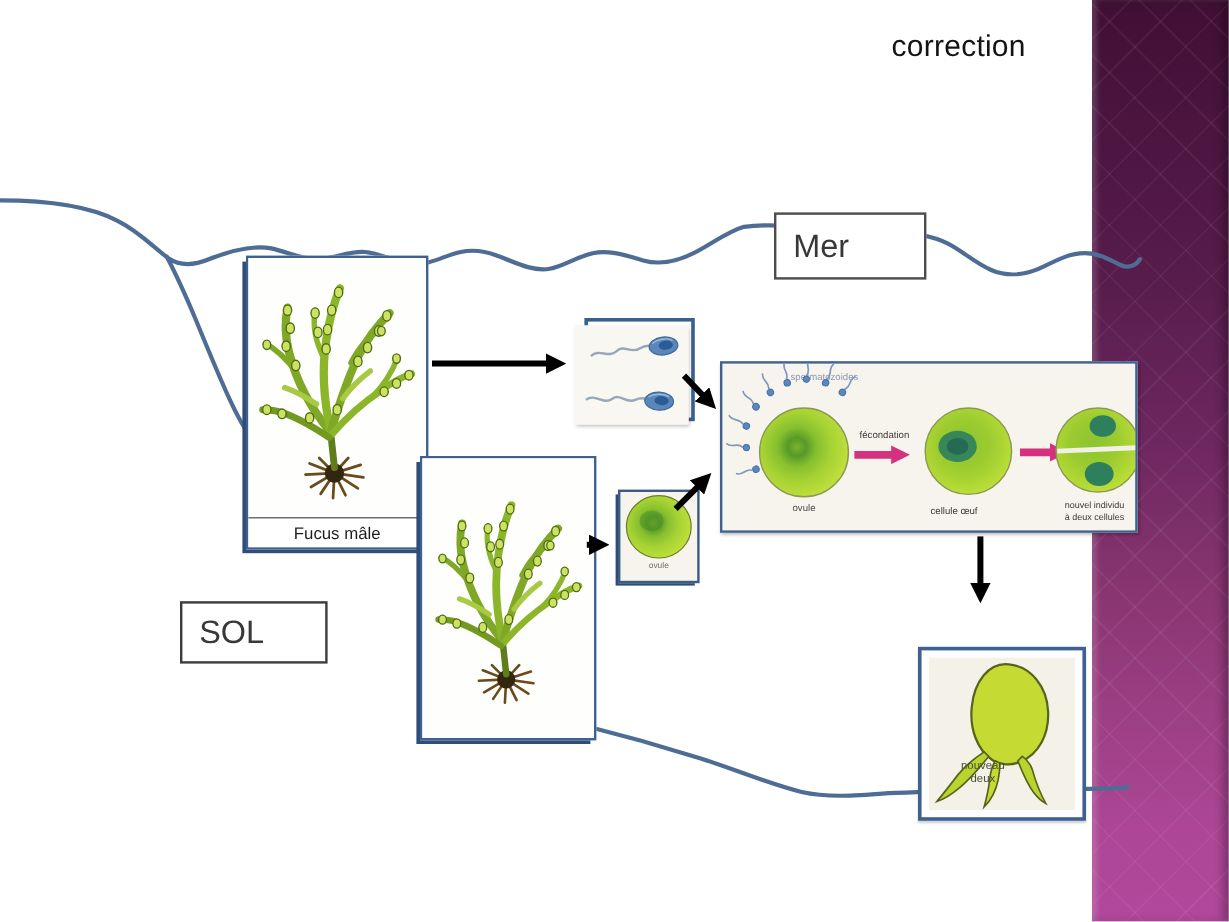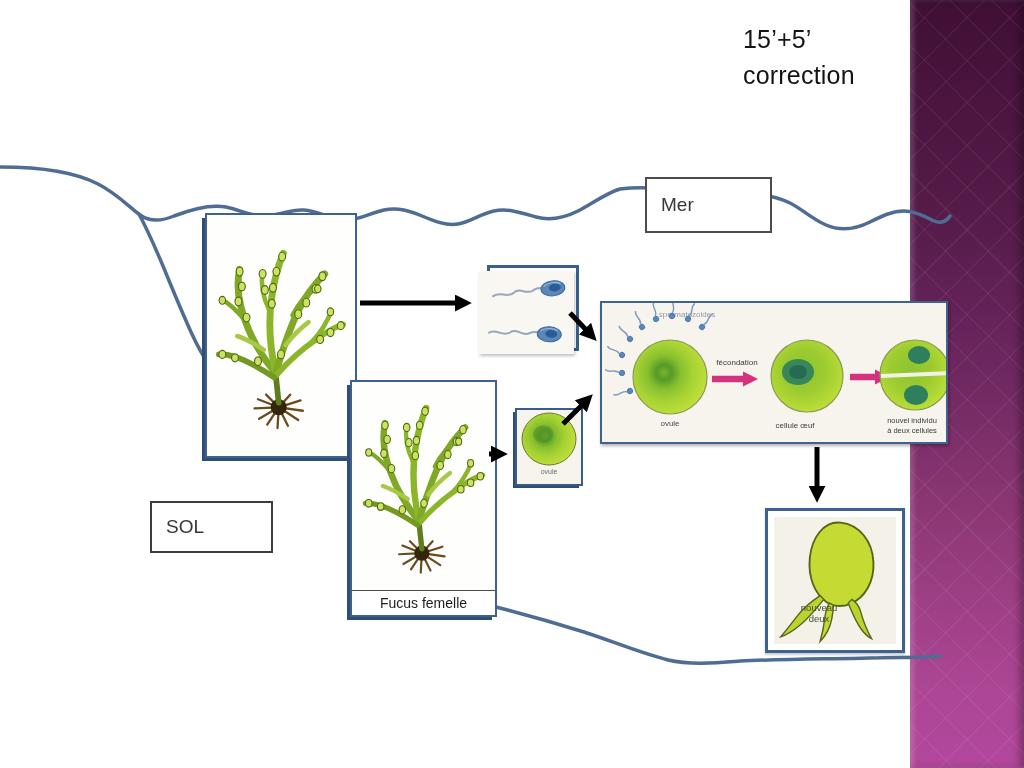--- a/index.html
+++ b/index.html
@@ -27,21 +27,21 @@
   }
 
   
   #bg-lines{left:0;top:0;z-index:1;}
   #arrows{left:0;top:0;z-index:30;pointer-events:none;}
 
   
   .zone-box{
     background:#ffffff;border:2px solid #4c4c4c;z-index:10;
     display:flex;align-items:center;color:#383838;
-    font-size:19px;padding-left:14px;box-sizing:border-box;
+    font-size:27px;padding-left:14px;box-sizing:border-box;
   }
   #mer-box{left:645px;top:177px;width:127px;height:56px;}
   #sol-box{left:150px;top:501px;width:123px;height:52px;border-color:#3c3c3c;}
 
   
   .figure{
     background:#ffffff;border:2px solid #3e6190;z-index:10;
     box-shadow:-4px 4px 0 -1px #2e4e78;
     display:flex;flex-direction:column;box-sizing:border-box;
   }
@@ -69,21 +69,21 @@
 
   
   #fert-diagram{
     left:600px;top:301px;width:348px;height:143px;z-index:12;
     border:2px solid #40628e;background:#f6f4ec;box-sizing:border-box;
     box-shadow:1px 2px 3px rgba(0,0,0,0.3);
   }
 
   
   #nouveau-box{
-    left:765px;top:508px;width:140px;height:145px;z-index:12;
+    left:765px;top:539px;width:140px;height:145px;z-index:12;
     border:3px solid #3e6190;background:#ffffff;box-sizing:border-box;
     box-shadow:0 2px 2px rgba(0,0,0,0.2);
   }
   #nouveau-img{position:absolute;left:6px;top:6px;right:6px;bottom:6px;background:#f4f2e8;}
   #nouveau-label{
     position:absolute;left:22%;top:68%;z-index:2;
     font-size:9.5px;color:#474f33;text-align:center;line-height:1.15;
   }
 </style>
 </head>
@@ -179,46 +179,45 @@
 
 <svg id="bg-lines" class="abs" width="1024" height="768">
   <g fill="none" stroke="#4f6d94" stroke-width="3.5" stroke-linecap="round">
     <path d="M0 167 C40 167 75 172 98 184 C116 193 128 206 140 215 C150 222 162 221 174 216 C192 209 210 204 226 207 C240 210 250 216 264 216 C278 216 290 209 304 210 C318 211 330 219 344 220 C358 221 370 213 384 210 C398 207 410 211 422 216 C434 221 446 226 458 224 C470 222 480 214 494 211 C508 208 522 213 536 217 C550 221 564 218 578 211 C592 204 606 193 620 189 C660 184 700 196 736 194 C758 193 776 196 790 203 C802 209 812 219 826 225 C840 231 856 229 870 222 C882 216 892 211 904 211 C916 211 926 217 934 221 C941 224 947 221 950 216"></path>
     <path d="M139 214 C148 231 155 247 163 266 C172 288 181 310 191 332 C196 343 202 355 210 366"></path>
     <path d="M432 585 C450 593 468 600 488 605 C520 613 552 622 584 632 C612 641 640 653 668 660 C690 665 714 663 740 661 C780 659 830 659 870 658 C898 657 922 658 940 656"></path>
   </g>
 </svg>
 
 <div id="slide-title" class="abs">
-  <div>15’+5’</div>
   <div>correction</div>
 </div>
 
 <div id="mer-box" class="abs zone-box">
   <span>Mer</span>
 </div>
 <div id="sol-box" class="abs zone-box">
   <span>SOL</span>
 </div>
 
 <div id="fucus-male" class="abs figure">
   <div class="figure-img">
     <svg width="138" height="200" viewBox="0 0 120 168">
         <use href="#seaweed"></use>
       </svg>
   </div>
+  <div class="figure-caption">Fucus mâle</div>
 </div>
 
 <div id="fucus-femelle" class="abs figure">
   <div class="figure-img">
     <svg width="130" height="192" viewBox="0 0 120 168">
         <use href="#seaweed"></use>
       </svg>
   </div>
-  <div class="figure-caption">Fucus femelle</div>
 </div>
 
 <div id="sperm-frame" class="abs"></div>
 <div id="sperm-img" class="abs">
   <svg width="95" height="83" viewBox="0 0 95 83">
     <g transform="translate(10,12) rotate(-6)">
         <use href="#sperm-big" width="76" height="26"></use>
       </g>
     <g transform="translate(8,48) rotate(3)">
         <use href="#sperm-big" width="76" height="26"></use>

